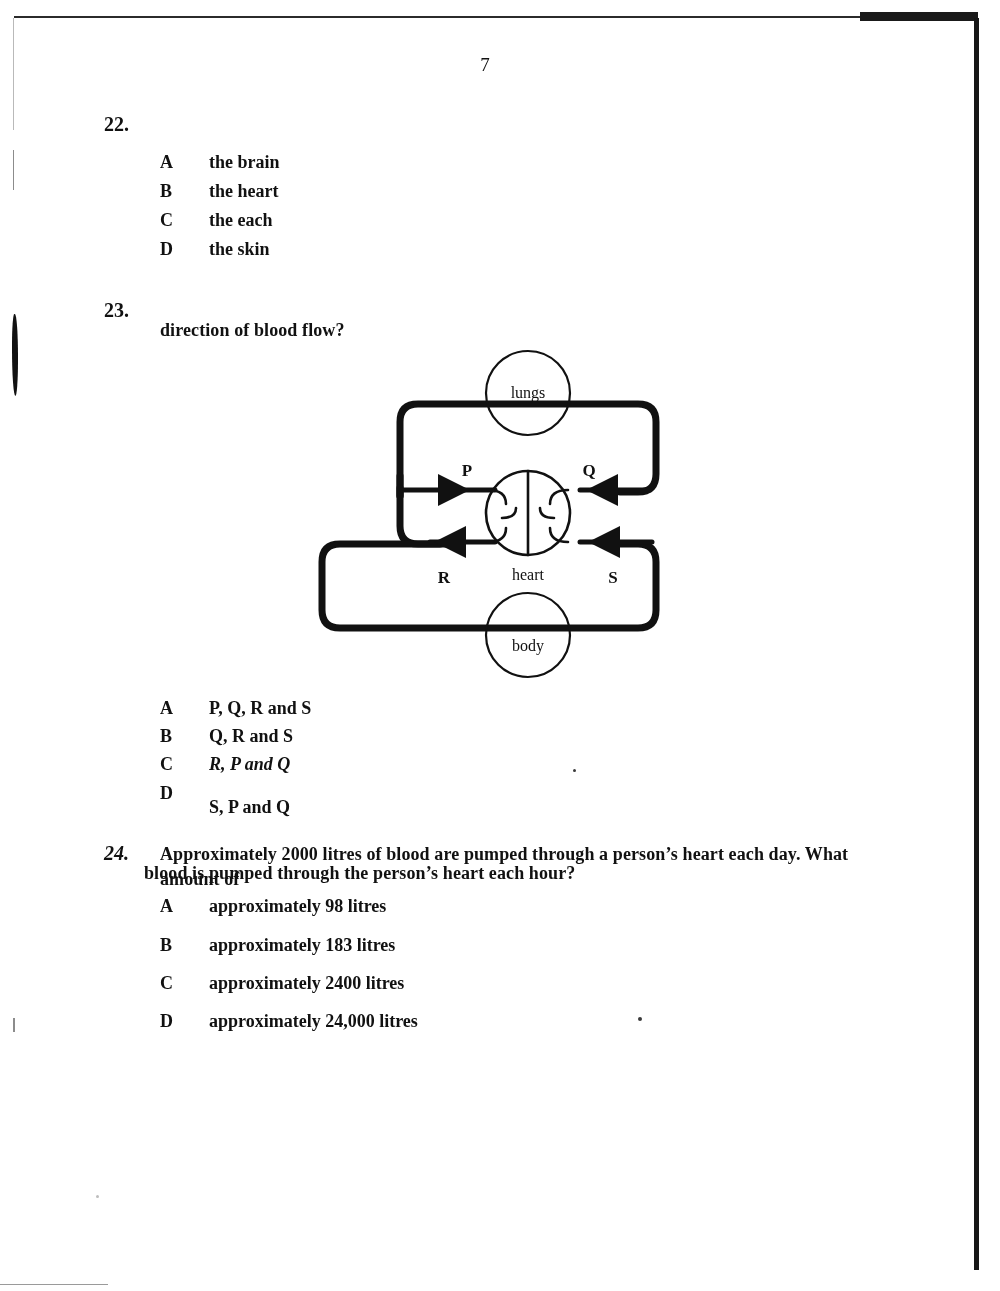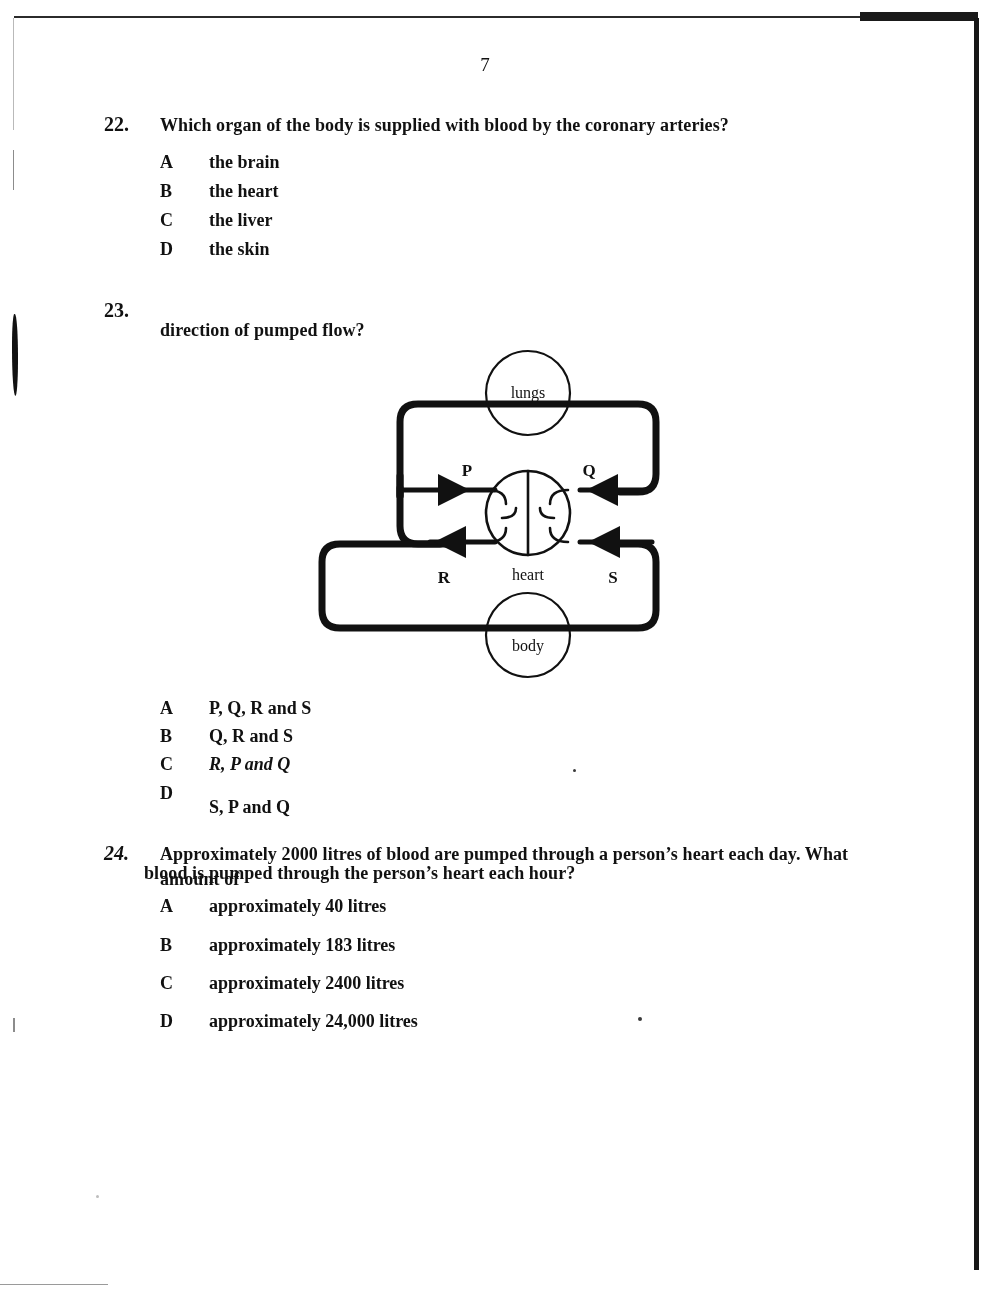--- a/index.html
+++ b/index.html
@@ -130,36 +130,35 @@
   <div class="scan-smudge"></div>
   <div class="scan-tick" style="left:13px; top:150px; width:1px; height:40px;"></div>
   <div class="scan-tick" style="left:13px; top:1018px; width:2px; height:14px;"></div>
   <div class="scan-speck" style="left:573px; top:769px; width:3px; height:3px;"></div>
   <div class="scan-speck" style="left:638px; top:1017px; width:4px; height:4px;"></div>
   <div class="scan-speck" style="left:96px; top:1195px; width:3px; height:3px; background:#bdbdbd;"></div>
 
   <div class="page-number">7</div>
 
   <div class="q-num" style="left:104px; top:113px;">22.</div>
-  <div class="q-text" style="left:160px; top:113px; width:740px;">Which organ of the body is supplied with blood by the coronary arteries?</div>
 
   <div class="opt-letter" style="left:160px; top:152px;">A</div>
   <div class="opt-text" style="left:209px; top:152px;">the brain</div>
 
   <div class="opt-letter" style="left:160px; top:181px;">B</div>
   <div class="opt-text" style="left:209px; top:181px;">the heart</div>
 
   <div class="opt-letter" style="left:160px; top:210px;">C</div>
-  <div class="opt-text" style="left:209px; top:210px;">the liver</div>
+  <div class="opt-text" style="left:209px; top:210px;">the each</div>
 
   <div class="opt-letter" style="left:160px; top:239px;">D</div>
   <div class="opt-text" style="left:209px; top:239px;">the skin</div>
 
   <div class="q-num" style="left:104px; top:299px;">23.</div>
-  <div class="q-text" style="left:160px; top:318px; width:730px;">direction of pumped flow?</div>
+  <div class="q-text" style="left:160px; top:318px; width:730px;">direction of blood flow?</div>
 
   <div id="diagram">
     <svg width="400" height="340" viewBox="0 0 400 340" xmlns="http://www.w3.org/2000/svg">
       <g fill="none" stroke="#111111" stroke-linecap="round" stroke-linejoin="round">
 
         <path d="M 110 148
                  L 110 74
                  Q 110 56 128 56
                  L 348 56
                  Q 366 56 366 74
@@ -243,21 +242,21 @@
   <div class="opt-text" style="left:209px; top:754px;font-style:italic;">R, P and Q</div>
 
   <div class="opt-letter" style="left:160px; top:783px;">D</div>
   <div class="opt-text" style="left:209px; top:797px;">S, P and Q</div>
 
   <div class="q-num" style="left:104px; top:842px;font-style:italic;">24.</div>
   <div class="q-text" style="left:160px; top:842px; width:740px;">Approximately 2000 litres of blood are pumped through a person’s heart each day. What amount of</div>
   <div class="q-text" style="left:144px; top:861px; width:740px;">blood is pumped through the person’s heart each hour?</div>
 
   <div class="opt-letter" style="left:160px; top:896px;">A</div>
-  <div class="opt-text" style="left:209px; top:896px;">approximately 40 litres</div>
+  <div class="opt-text" style="left:209px; top:896px;">approximately 98 litres</div>
 
   <div class="opt-letter" style="left:160px; top:935px;">B</div>
   <div class="opt-text" style="left:209px; top:935px;">approximately 183 litres</div>
 
   <div class="opt-letter" style="left:160px; top:973px;">C</div>
   <div class="opt-text" style="left:209px; top:973px;">approximately 2400 litres</div>
 
   <div class="opt-letter" style="left:160px; top:1011px;">D</div>
   <div class="opt-text" style="left:209px; top:1011px;text-align:center;">approximately 24,000 litres</div>
 

